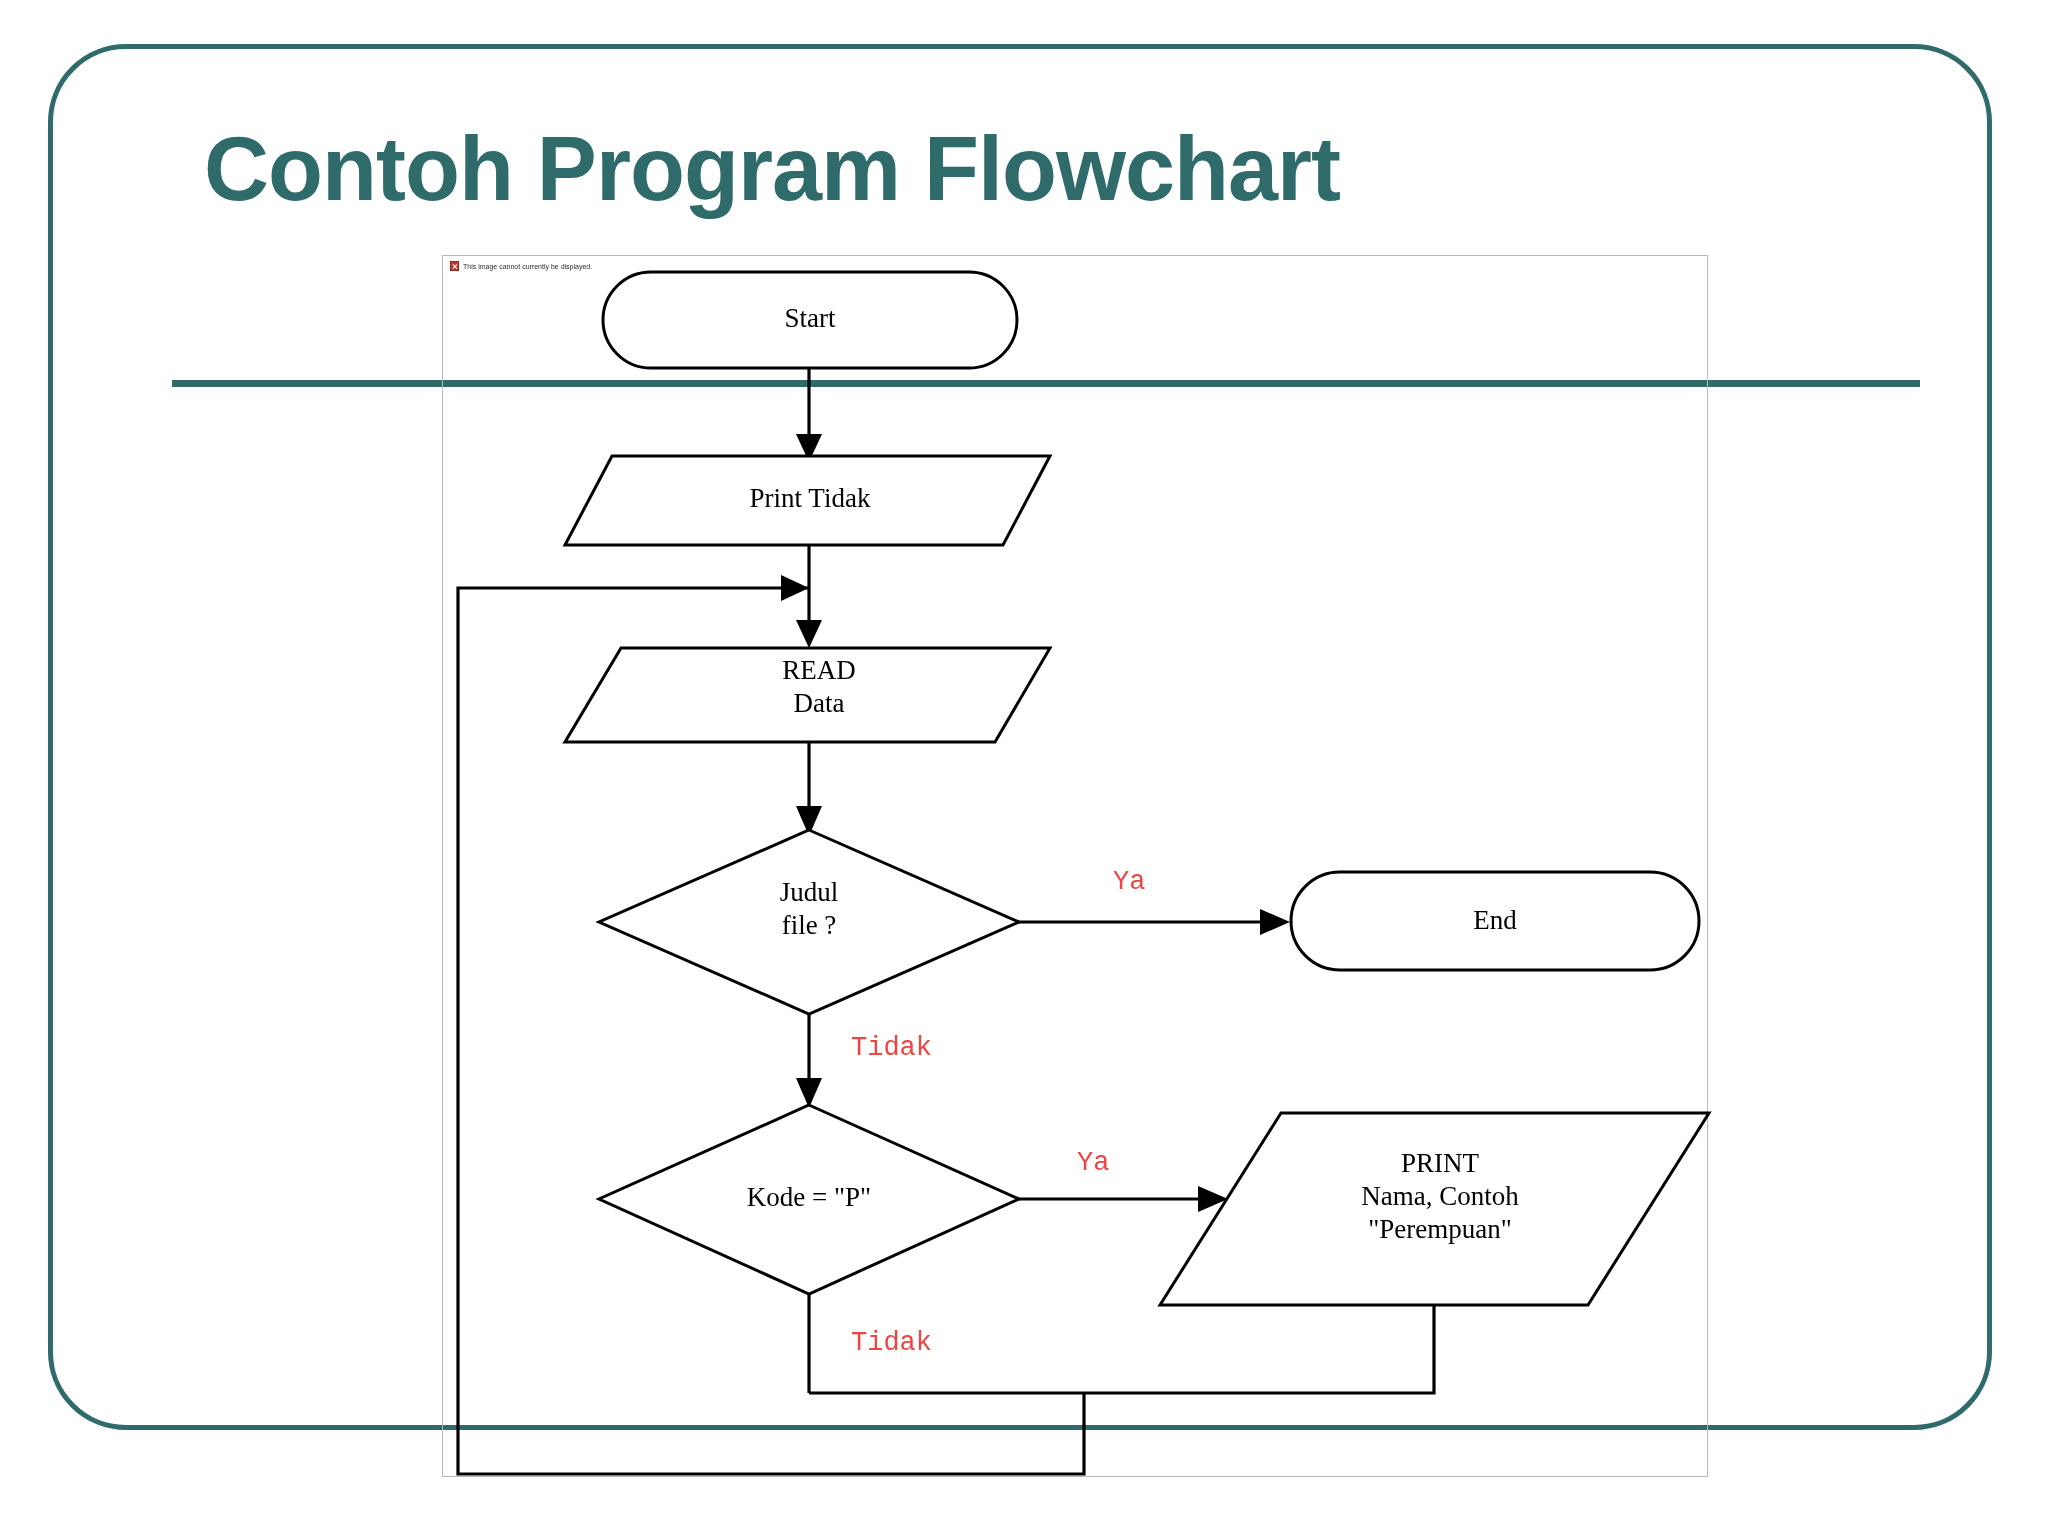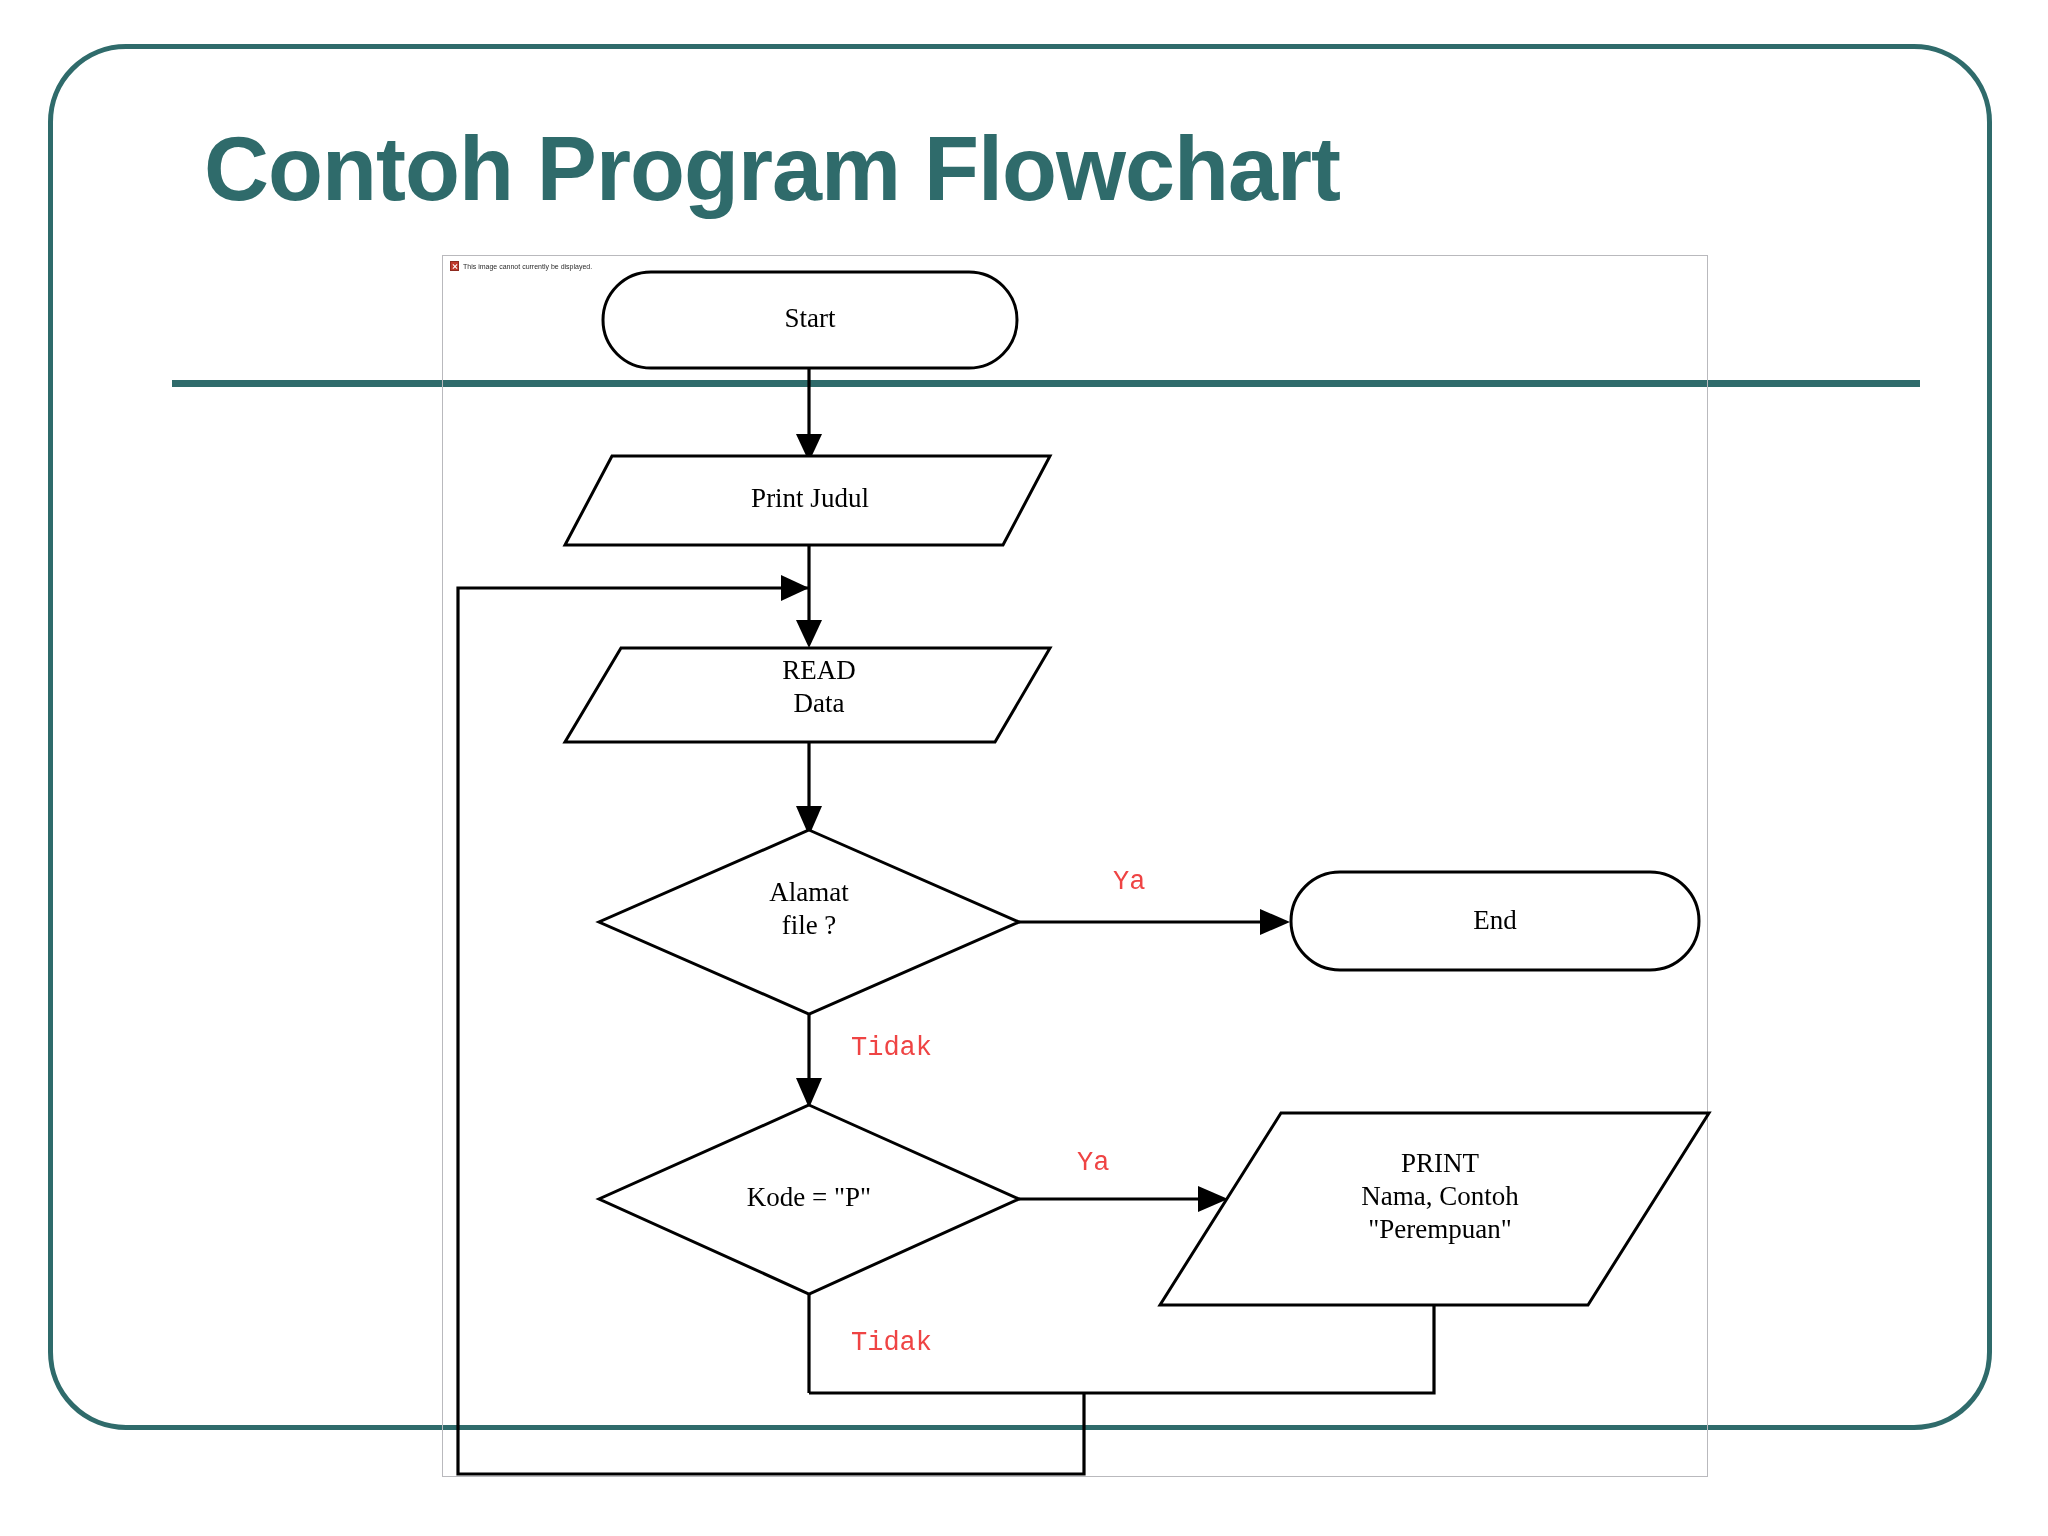--- a/index.html
+++ b/index.html
@@ -190,26 +190,26 @@
   <path class="conn" d="M 1434,1305 V 1393 H 809"></path>
 
   <line class="conn" x1="809" y1="1294" x2="809" y2="1393"></line>
 
   <path class="conn" d="M 1084,1393 V 1474 H 458 V 588 H 809"></path>
 
 </svg>
 
 <div class="node-label" style="left:651px; top:302px; width:318px;">Start</div>
 
-<div class="node-label" style="left:620px; top:482px; width:380px;">Print Judul</div>
+<div class="node-label" style="left:620px; top:482px; width:380px;">Print Tidak</div>
 
 <div class="node-label" style="left:629px; top:654px; width:380px;">READ
 Data</div>
 
-<div class="node-label" style="left:679px; top:876px; width:260px;">Alamat
+<div class="node-label" style="left:679px; top:876px; width:260px;">Judul
 file ?</div>
 
 <div class="node-label" style="left:1340px; top:904px; width:310px;">End</div>
 
 <div class="node-label" style="left:669px; top:1181px; width:280px;">Kode = "P"</div>
 
 <div class="node-label" style="left:1240px; top:1147px; width:400px;">PRINT
 Nama, Contoh
 "Perempuan"</div>
 

